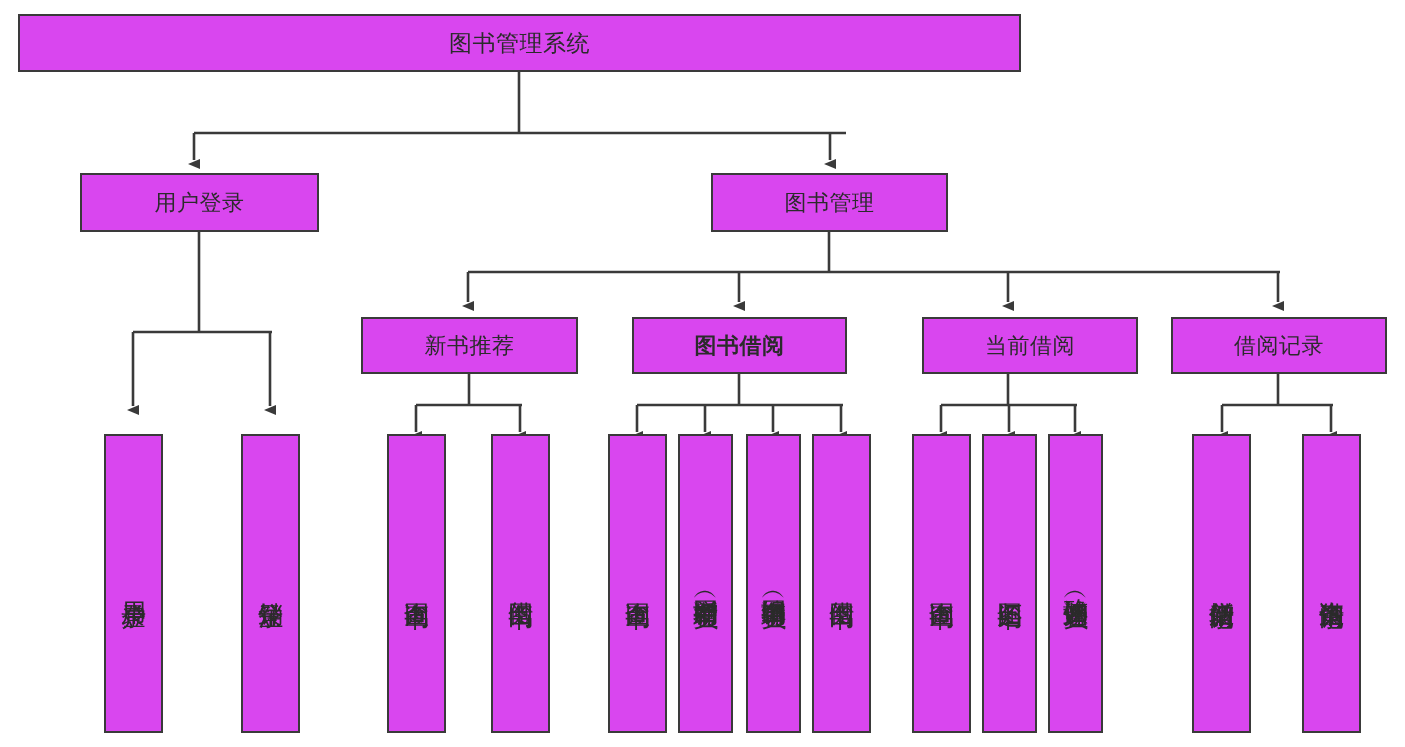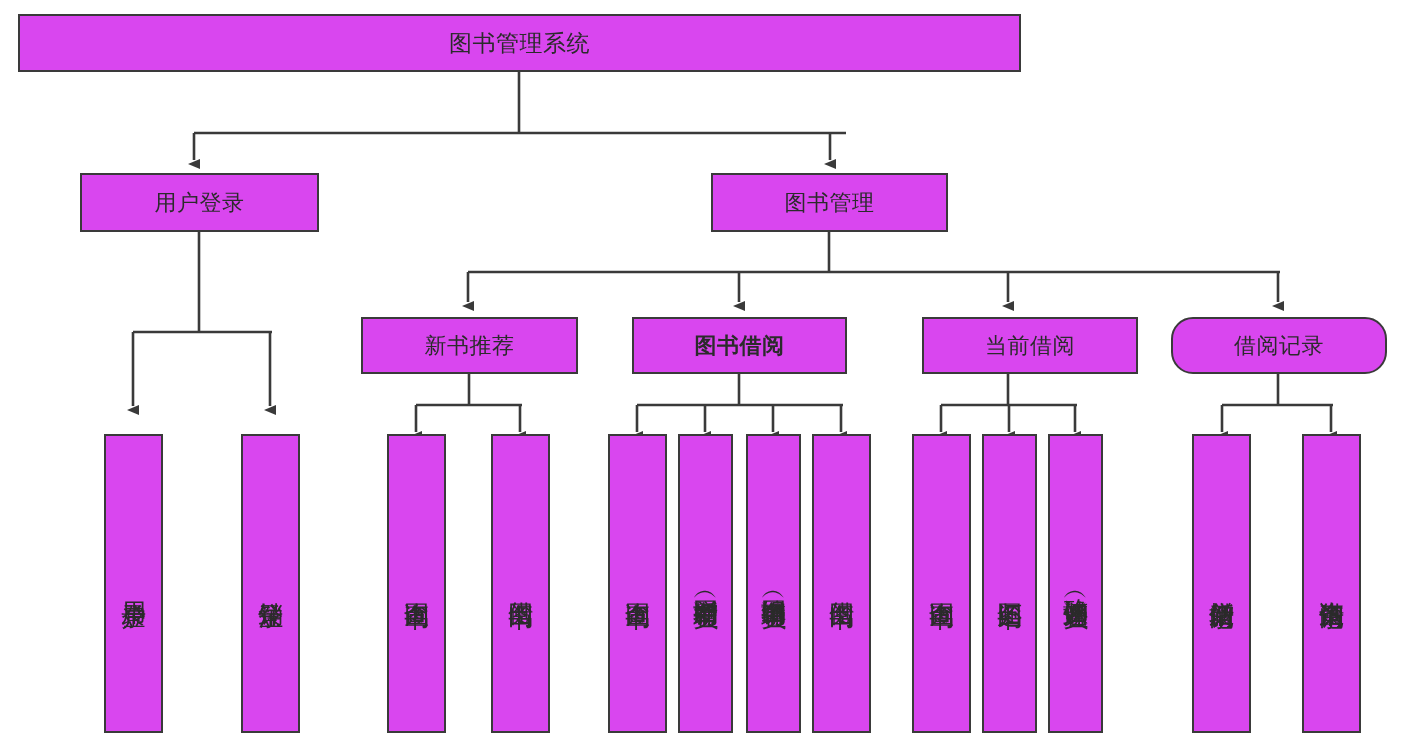--- a/index.html
+++ b/index.html
@@ -140,21 +140,21 @@
   </div>
 
   <div class="node-box" style="left:632px; top:317px; width:215px; height:57px;font-weight:bold;">
     <span class="node-label-h">图书借阅</span>
   </div>
 
   <div class="node-box" style="left:901px; top:317px; width:216px; height:57px;margin-left:21px;">
     <span class="node-label-h">当前借阅</span>
   </div>
 
-  <div class="node-box" style="left:1171px; top:317px; width:216px; height:57px;border-radius:22px;">
+  <div class="node-box" style="left:1171px; top:317px; width:216px; height:57px;">
     <span class="node-label-h">借阅记录</span>
   </div>
 
   <div class="node-box leaf" style="left:104px; top:434px; width:59px; height:299px;">
     <span class="node-label-v">用户登录</span>
   </div>
 
   <div class="node-box leaf" style="left:241px; top:434px; width:59px; height:299px;">
     <span class="node-label-v">注销登录</span>
   </div>

